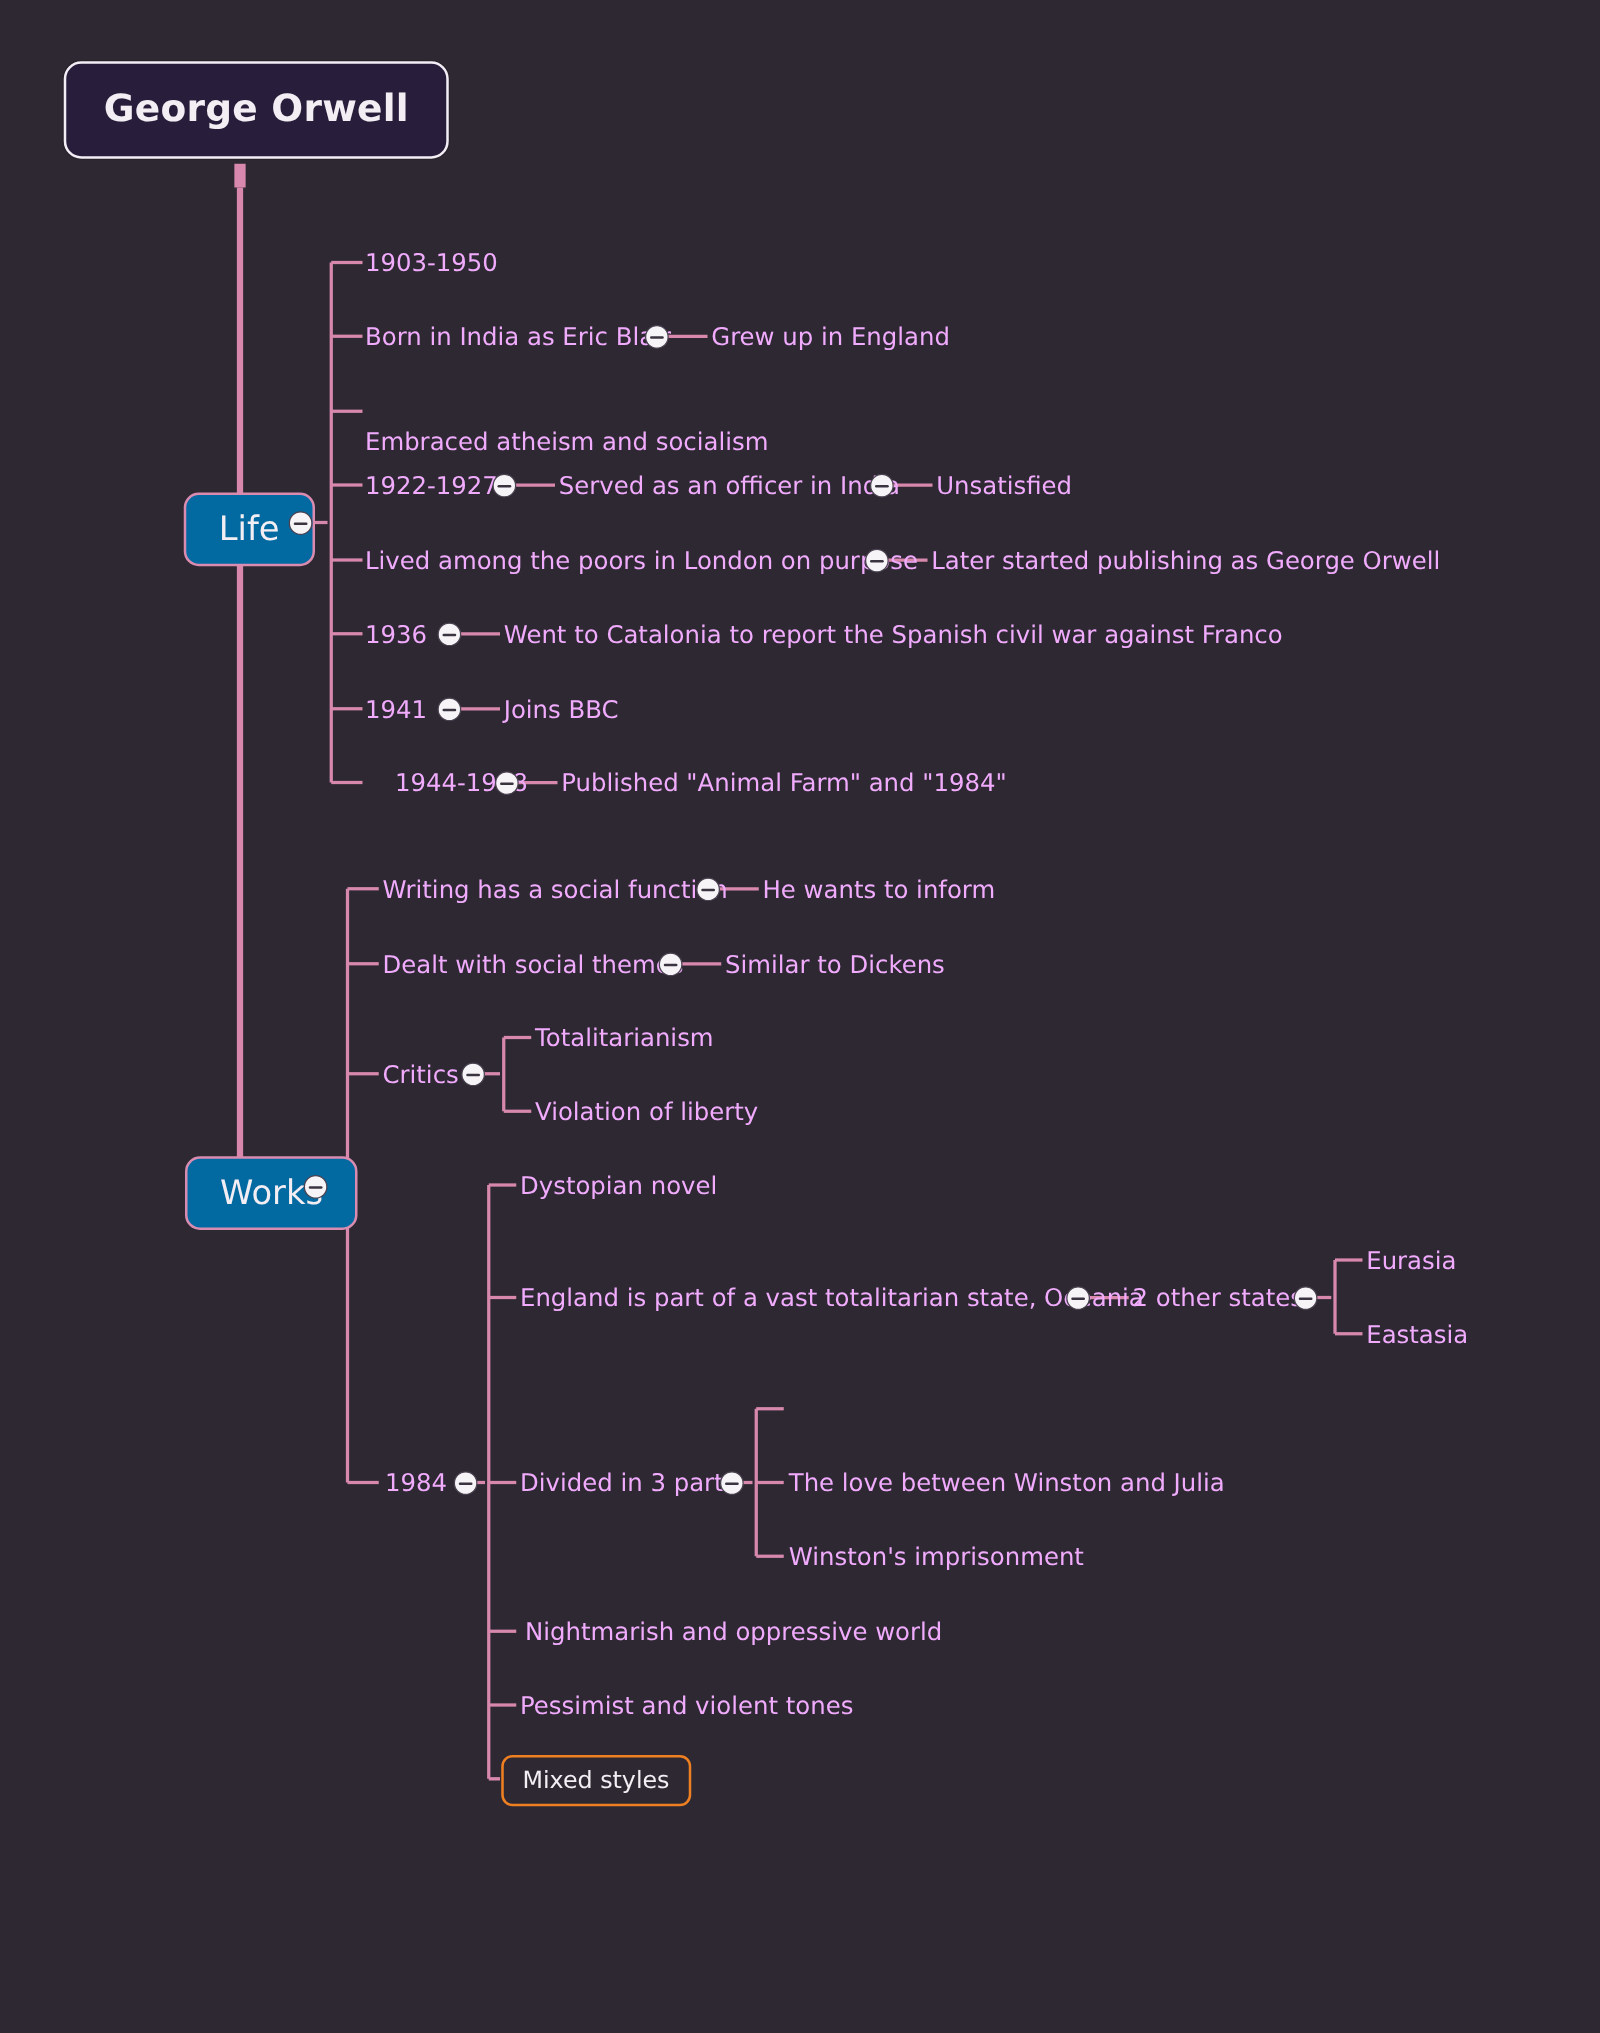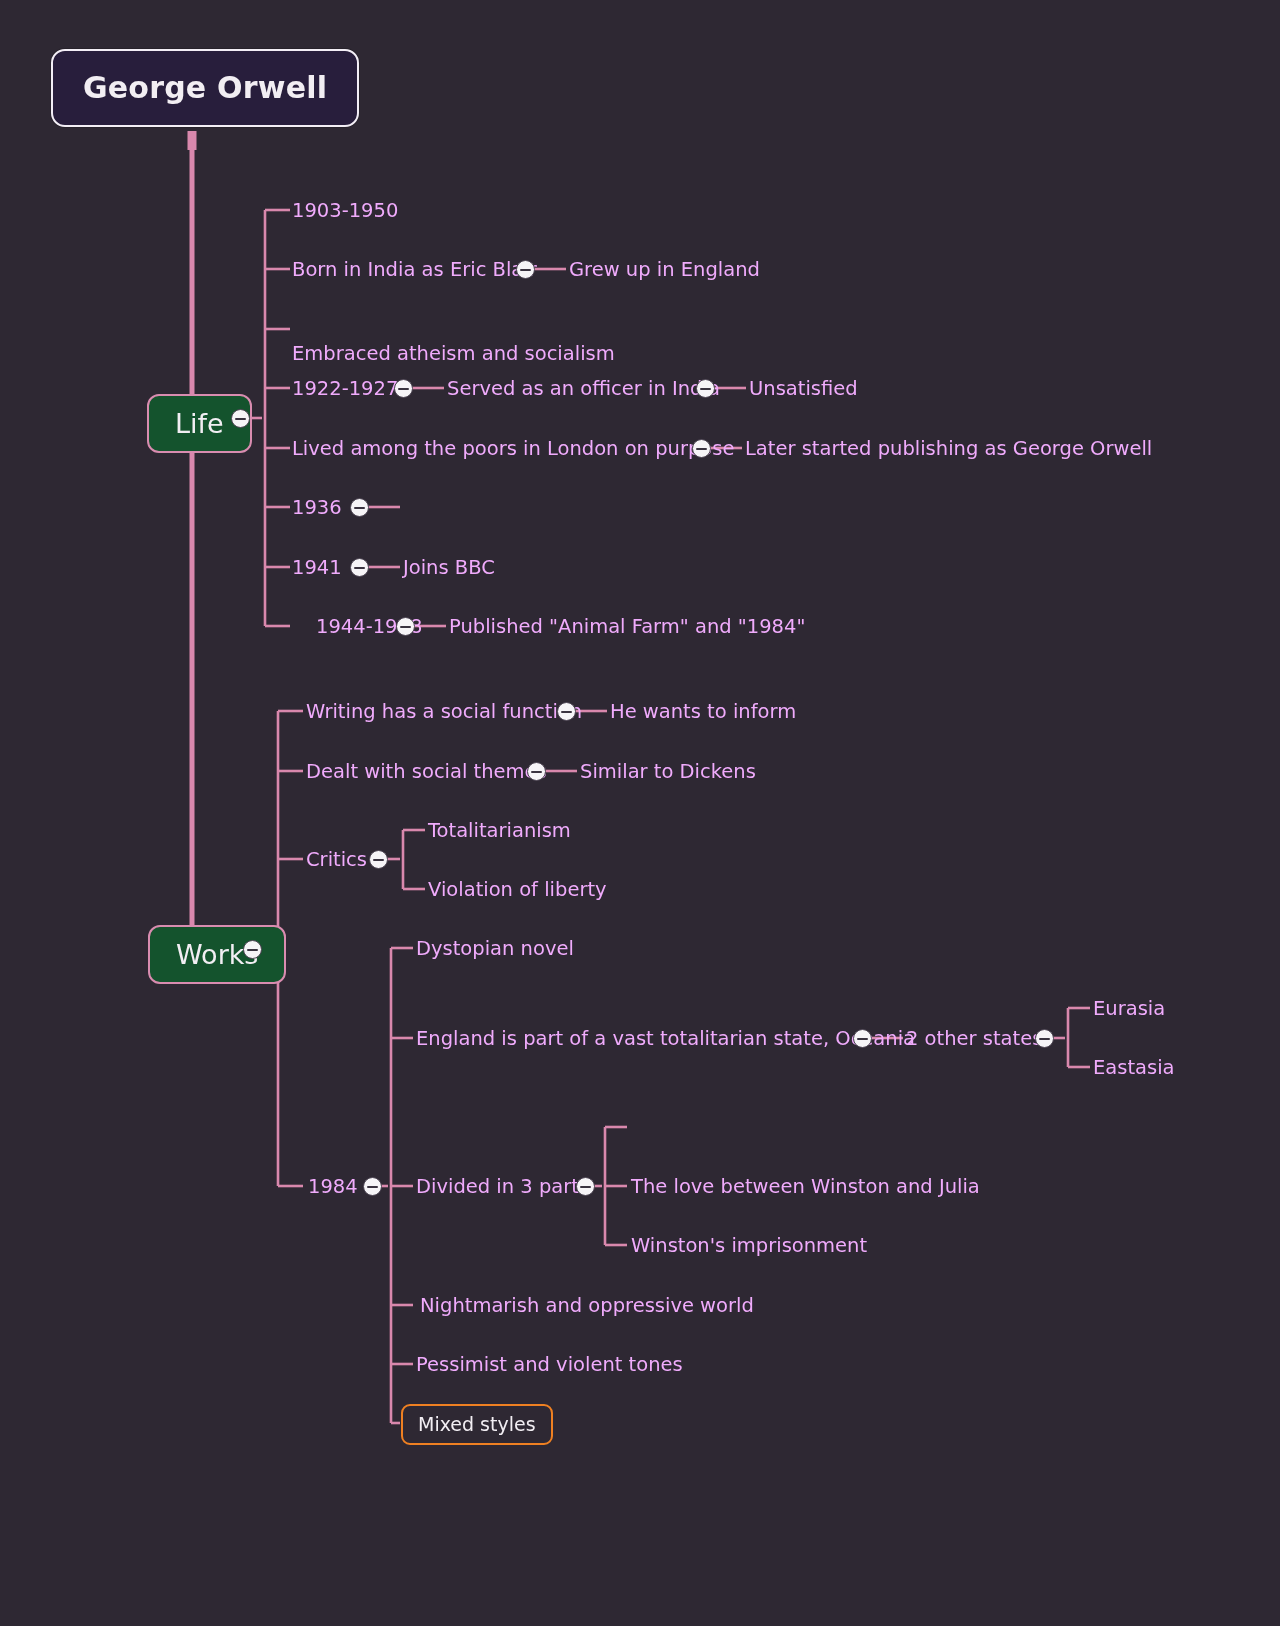--- a/index.html
+++ b/index.html
@@ -28,21 +28,21 @@
     padding:22px 30px;
     font-size:30px;
     font-weight:700;
     letter-spacing:.2px;
     box-shadow:0 0 0 1px rgba(0,0,0,.15);
     text-align:center;
   }
 
   
   .branch-node{
-    background:#14532d;
+    background:#0369a1;
     border:2.5px solid #d98cb0;
     border-radius:12px;
     padding:14px 26px;
     font-size:27px;
     font-weight:400;
   }
 
   
   .leaf{
     font-size:19.5px;
@@ -192,20 +192,23 @@
   </div>
   <div class="toggle" style="left:692px;top:439px;"></div>
   <div class="node leaf" style="left:745px;top:439px;">
     <span>Later started publishing as George Orwell</span>
   </div>
 
   <div class="node leaf" style="left:292px;top:498px;">
     <span>1936</span>
   </div>
   <div class="toggle" style="left:350px;top:498px;"></div>
+  <div class="node leaf" style="left:403px;top:498px;">
+    <span>Went to Catalonia to report the Spanish civil war against Franco</span>
+  </div>
 
   <div class="node leaf" style="left:292px;top:558px;">
     <span>1941</span>
   </div>
   <div class="toggle" style="left:350px;top:558px;"></div>
   <div class="node leaf" style="left:403px;top:558px;">
     <span>Joins BBC</span>
   </div>
 
   <div class="node leaf" style="left:292px;top:617px;margin-left:24px;">

